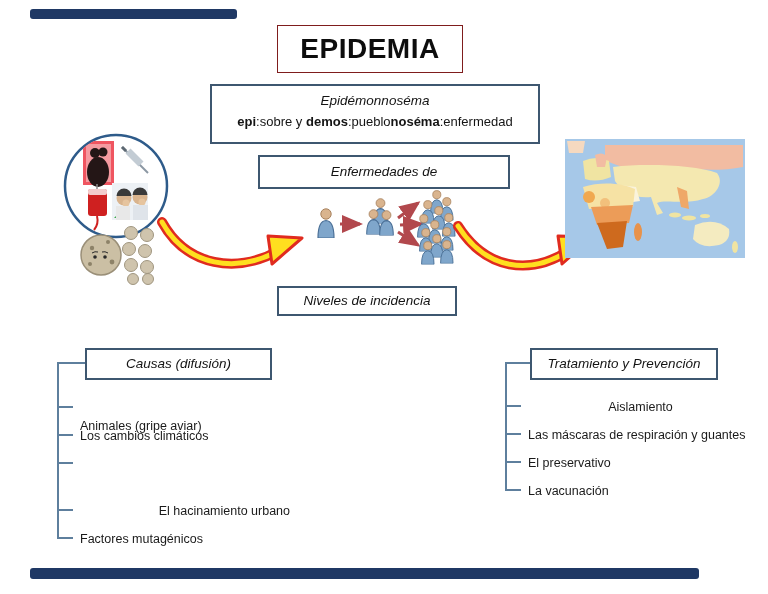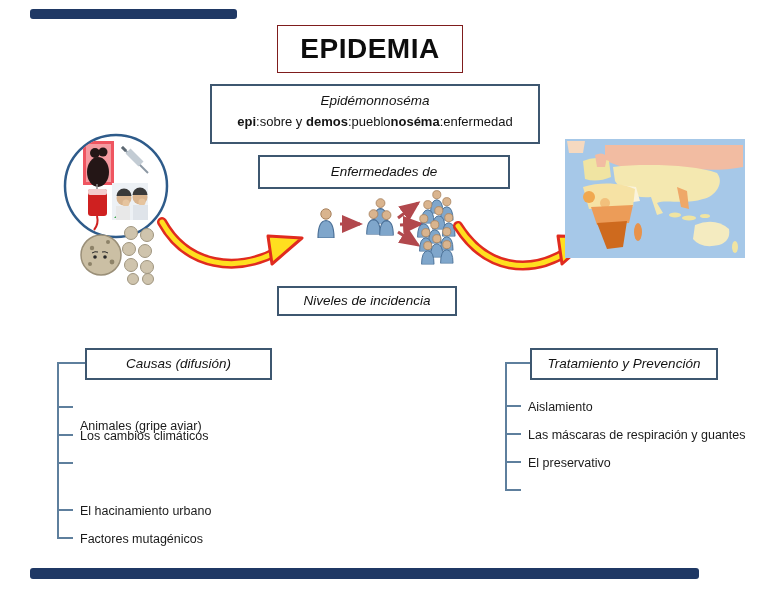--- a/index.html
+++ b/index.html
@@ -201,29 +201,30 @@
   </div>
   <div class="tick" style="left:57px;top:362px;width:28px;"></div>
   <div class="vline" style="left:57px;top:362px;height:176px;"></div>
   <div class="tick" style="left:57px;top:406px;width:16px;"></div>
   <div class="tick" style="left:57px;top:434px;width:16px;"></div>
   <div class="tick" style="left:57px;top:462px;width:16px;"></div>
   <div class="tick" style="left:57px;top:509px;width:16px;"></div>
   <div class="tick" style="left:57px;top:537px;width:16px;"></div>
   <div class="tree-item" style="left:80px;top:417px;width:210px;">Animales (gripe aviar)</div>
   <div class="tree-item" style="left:80px;top:427px;width:210px;">Los cambios climáticos</div>
-  <div class="tree-item" style="left:80px;top:502px;width:210px;">El hacinamiento urbano</div>
+  <div class="tree-item" style="left:80px;top:502px;width:210px;text-align:right;">El hacinamiento urbano</div>
   <div class="tree-item" style="left:80px;top:530px;width:210px;">Factores mutagénicos</div>
 
   <div id="treatment-box" class="box">
     <span>Tratamiento y Prevención</span>
   </div>
   <div class="tick" style="left:505px;top:362px;width:25px;"></div>
   <div class="vline" style="left:505px;top:362px;height:128px;"></div>
   <div class="tick" style="left:505px;top:405px;width:16px;"></div>
   <div class="tick" style="left:505px;top:433px;width:16px;"></div>
   <div class="tick" style="left:505px;top:461px;width:16px;"></div>
   <div class="tick" style="left:505px;top:489px;width:16px;"></div>
-  <div class="tree-item" style="left:528px;top:398px;width:225px;">Aislamiento</div>
+  <div class="tree-item" style="left:528px;top:398px;width:225px;text-align:center;">Aislamiento</div>
   <div class="tree-item" style="left:528px;top:426px;width:225px;">Las máscaras de respiración y guantes</div>
   <div class="tree-item" style="left:528px;top:454px;width:225px;">El preservativo</div>
+  <div class="tree-item" style="left:528px;top:482px;width:225px;">La vacunación</div>
 
 </div>
 
 </body></html>

